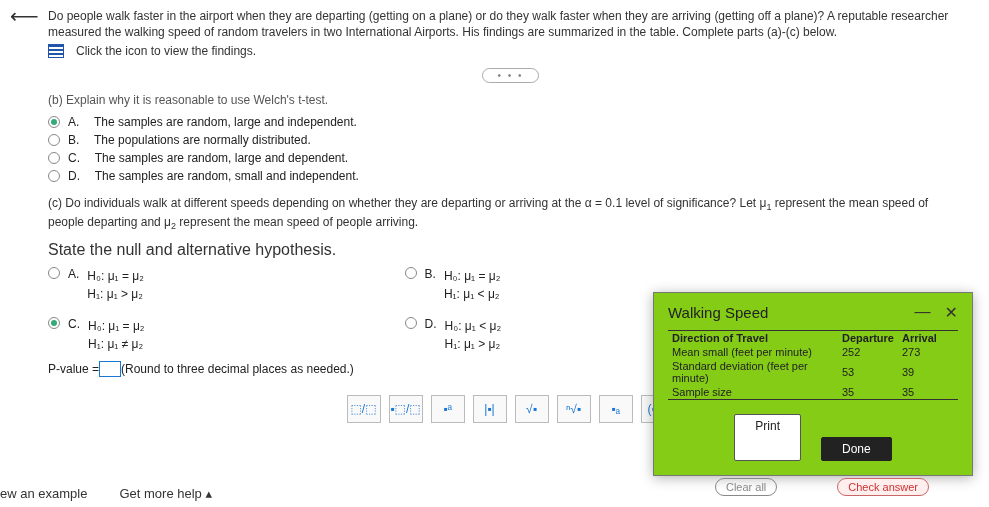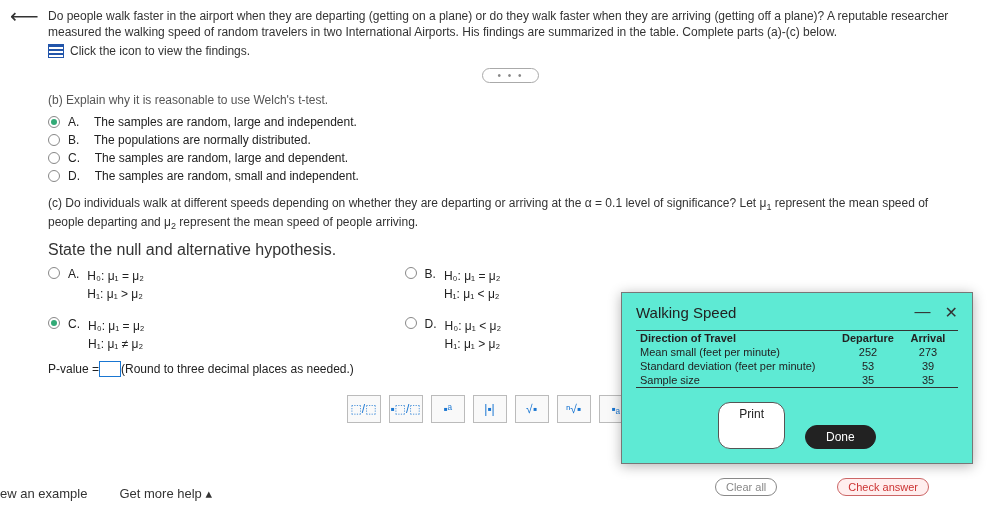--- a/index.html
+++ b/index.html
@@ -1,20 +1,20 @@
 <!DOCTYPE html>
 <html><head>
 <meta charset="utf-8">
 <style>
 * { box-sizing: border-box; margin: 0; padding: 0; }
 body { font-family: Arial, Helvetica, sans-serif; font-size: 12px; color: #222; background: #f5f5f5; width: 989px; height: 507px; overflow: hidden; position: relative; }
 .page { background: #fff; padding: 8px 16px 8px 48px; position: relative; height: 100%; }
 .back-arrow { position: absolute; left: 10px; top: 4px; font-size: 20px; cursor: pointer; color: #333; }
 .intro { font-size: 12px; line-height: 1.35; color: #333; }
-.table-link { display: flex; align-items: center; gap: 6px; margin-top: 4px; color: #333; cursor: pointer; }
+.table-link { display: flex; align-items: center; gap: 12px; margin-top: 4px; color: #333; cursor: pointer; }
 .table-icn { width: 16px; height: 14px; border: 1px solid #2255aa; display: inline-block; background: linear-gradient(#2255aa 2px,transparent 2px) 0 0/100% 4px; }
 .dots-wrap { display:flex; justify-content:center; margin:10px 0; }
 .dots { border:1px solid #aaa; border-radius:12px; padding:1px 14px; font-size:10px; color:#888; letter-spacing:2px; }
 .part-b-head { font-size: 12px; color: #555; margin: 6px 0 6px; }
 .opts { margin: 4px 0 10px; }
 .opt { display: flex; align-items: center; gap: 8px; padding: 2px 0; font-size: 12px; }
 .radio { width: 12px; height: 12px; border: 1px solid #888; border-radius: 50%; display:inline-flex; align-items:center; justify-content:center; background:#fff; cursor:pointer;}
 .radio.sel::after { content:""; width:6px; height:6px; border-radius:50%; background:#3a7; display:block;}
 .part-c { font-size: 12px; line-height:1.4; color:#333; margin-top:8px; max-width: 900px;}
 .sub { vertical-align: sub; font-size: 9px; }
@@ -23,32 +23,32 @@
 .hyp-col { display:flex; flex-direction:column; gap:14px; }
 .hyp { display:flex; gap:8px; align-items:flex-start; font-size:12px; }
 .hyp-lines { line-height:1.5; }
 .det { font-size:12px; margin-top:10px; }
 .pval { font-size:12px; margin-top:8px; display:flex; align-items:center; gap:0;}
 .inpt { width:22px; height:16px; border:1px solid #1976d2; background:#fff; display:inline-block;}
 .math-row { display:flex; gap:8px; justify-content:center; margin:18px 0 10px; }
 .mtool { width:34px; height:28px; border:1px solid #bbb; background:#f9f9f9; display:flex; align-items:center; justify-content:center; font-size:12px; cursor:pointer; color:#1976d2;}
 .bottom-links { position:absolute; bottom:6px; left:0; display:flex; gap:32px; font-size:13px; }
 .bottom-links a { color:#333; text-decoration:none; cursor:pointer;}
-.modal { position:absolute; right:16px; top:292px; width:352px; background:#5eead4; border:1px solid #777; box-shadow:0 2px 12px rgba(0,0,0,.3); padding:10px 14px 14px; }
+.modal { position:absolute; right:16px; top:292px; width:320px; background:#84cc16; border:1px solid #777; box-shadow:0 2px 12px rgba(0,0,0,.3); padding:10px 14px 14px; }
 .modal-head { display:flex; justify-content:space-between; align-items:center; font-size:15px; margin-bottom:8px;}
 .mh-ctrl { display:flex; gap:14px; font-size:16px; color:#333; }
 .mh-btn { cursor:pointer; }
 .modal table { border-collapse:collapse; width:100%; font-size:11px; }
 .modal td { padding:1px 4px; }
 .modal .hdr td { font-weight:bold; border-top:1px solid #333;}
 .modal .last td { border-bottom:1px solid #333;}
 .modal td.c1 { text-align:left; }
-.modal td.cn { text-align:center; width:60px;}
+.modal td.cn { width:60px;}
 .modal-btns { display:flex; justify-content:center; gap:20px; margin-top:14px;}
-.mbtn { padding:4px 20px; border:1px solid #555; border-radius:12px; font-size:12px; cursor:pointer; background:#fff;}
+.mbtn { padding:4px 20px; border:1px solid #555; border-radius:2px; font-size:12px; cursor:pointer; background:#fff;}
 .mbtn.pr { background:#222; color:#fff; border-color:#222;margin-top:23px;}
 .below-btns { position:absolute; right:60px; bottom:11px; display:flex; gap:60px; font-size:11px;}
 .chip { border:1px solid #888; border-radius:12px; padding:2px 10px; color:#888; cursor:pointer;}
 .chip.red { color:#c33; border-color:#c66; background:#fee;}
 </style>
 </head>
 <body>
 
 <div class="page">
   <span class="back-arrow">⟵</span>

